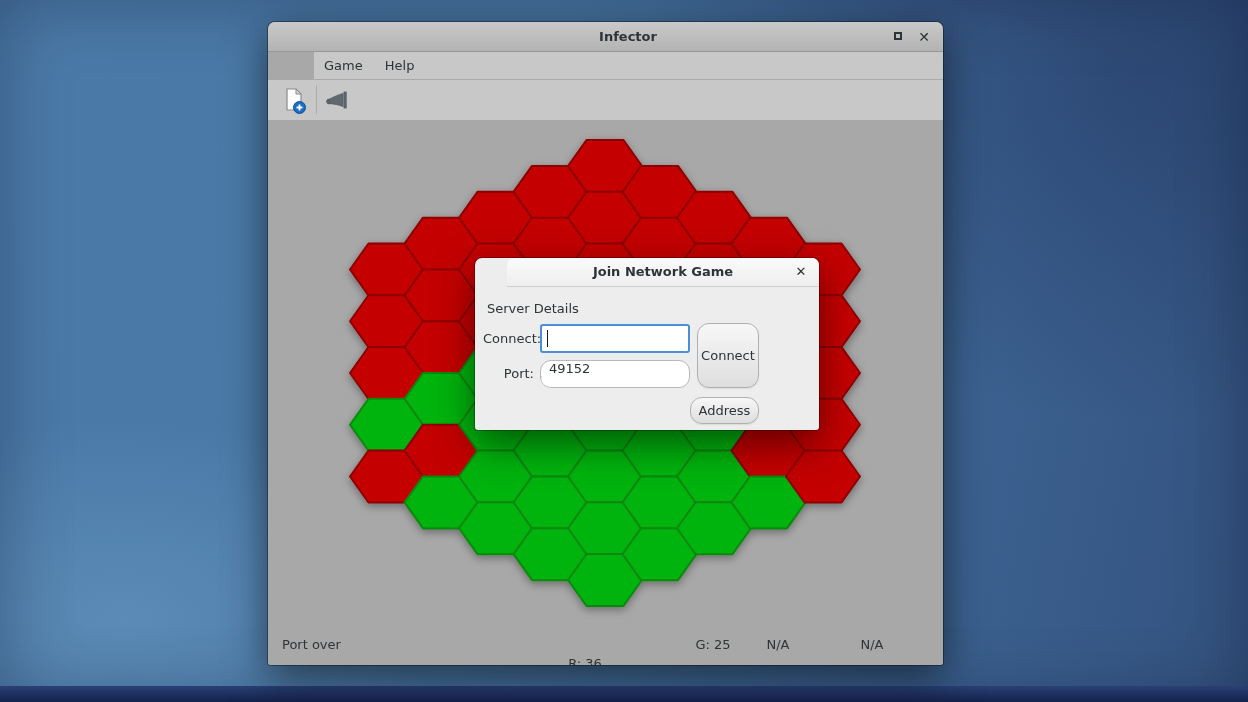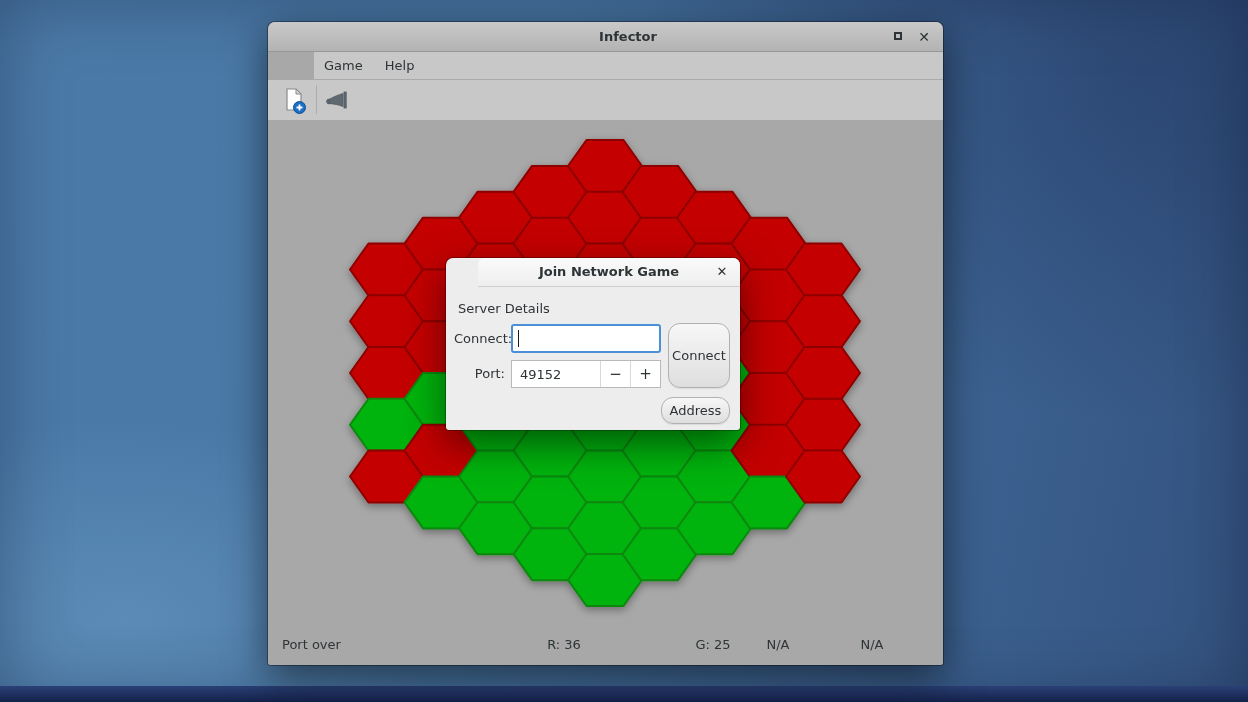--- a/index.html
+++ b/index.html
@@ -56,21 +56,21 @@
     background:#a8a8a8;
   }
   .hexboard { position:absolute; left:0; top:0; }
   .statusbar {
     position:absolute; left:0; bottom:9px; width:100%; height:22px; line-height:22px;
   }
   .status-msg { position:absolute; left:14px; }
   .status-item { position:absolute; transform:translateX(-50%); }
   
   .dialog {
-    position:absolute; left:446px; top:258px; width:294px; height:172px;
+    position:absolute; left:475px; top:258px; width:344px; height:172px;
     background:#ededed; border-radius:7px 7px 3px 3px;
     box-shadow:0 14px 38px rgba(0,0,0,.5), 0 0 0 1px rgba(0,0,0,.28);
     z-index:2;
     padding-left:32px;
   }
   .dialog-titlebar {
     position:relative; height:29px;
     background:linear-gradient(#fafafa,#eeeeee);
     border-bottom:1px solid #cfcfcf; border-radius:7px 7px 0 0;
     text-align:center; line-height:28px; font-weight:bold;
@@ -84,22 +84,22 @@
   .lbl-address { top:66px; height:29px; line-height:29px; }
   .lbl-port { top:102px; height:28px; line-height:28px; }
   .address-input {
     position:absolute; left:65px; top:66px; width:150px; height:29px;
     background:#ffffff; border:2px solid #4a90d9; border-radius:3px;
     outline:none; padding:0 6px; font:inherit; color:#2e3436;
   }
   .caret { position:absolute; left:72px; top:72px; width:1px; height:17px; background:#1a1a1a; }
   .spinbox {
     position:absolute; left:65px; top:102px; width:150px; height:28px;
-    background:#ffffff; border:1px solid #b9b9b9; border-radius:0;
-    display:flex; overflow:hidden;
+    background:#ffffff; border:1px solid #b9b9b9; border-radius:11px;
+    display:flex; overflow:hidden;flex-direction:column;
   }
   .spin-value {
     flex:1; border:none; outline:none; padding:0 0 0 8px;
     font:inherit; color:#2e3436; background:transparent; min-width:0;
   }
   .spin-btn {
     width:30px; border:none; border-left:1px solid #d8d8d8; background:#ffffff;
     font-size:15px; color:#2e3436; line-height:26px; text-align:center; cursor:default;
     font-family:inherit;
   }
@@ -219,21 +219,21 @@
           <polygon points="518,247.5 536.5,221.5 573.5,221.5 592,247.5 573.5,273.5 536.5,273.5" fill="#c40000" stroke="#8d0303" stroke-width="2" style="pointer-events: auto;"></polygon>
           <polygon points="518,299.25 536.5,273.25 573.5,273.25 592,299.25 573.5,325.25 536.5,325.25" fill="#c40000" stroke="#8d0303" stroke-width="2" style="pointer-events: auto;"></polygon>
           <polygon points="518,351 536.5,325 573.5,325 592,351 573.5,377 536.5,377" fill="#c40000" stroke="#8d0303" stroke-width="2" style="pointer-events: auto;"></polygon>
           <polygon points="518,402.75 536.5,376.75 573.5,376.75 592,402.75 573.5,428.75 536.5,428.75" fill="#c40000" stroke="#8d0303" stroke-width="2" style="pointer-events: auto;"></polygon>
           <polygon points="518,454.5 536.5,428.5 573.5,428.5 592,454.5 573.5,480.5 536.5,480.5" fill="#c40000" stroke="#8d0303" stroke-width="2" style="pointer-events: auto;"></polygon>
         </g>
     </svg>
 
     <div class="statusbar">
       <span class="status-msg">Port over</span>
-      <span class="status-item" style="left:296px;">R: 36</span>
+      <span class="status-item" style="left:317px;margin-top:19px;">R: 36</span>
       <span class="status-item" style="left:411px;margin-left:34px;">G: 25</span>
       <span class="status-item" style="left:510px;">N/A</span>
       <span class="status-item" style="left:604px;">N/A</span>
     </div>
   </div>
 
   <div class="dialog">
     <div class="dialog-titlebar">
       <span>Join Network Game</span>
       <span class="dialog-close"><span>✕</span></span>

